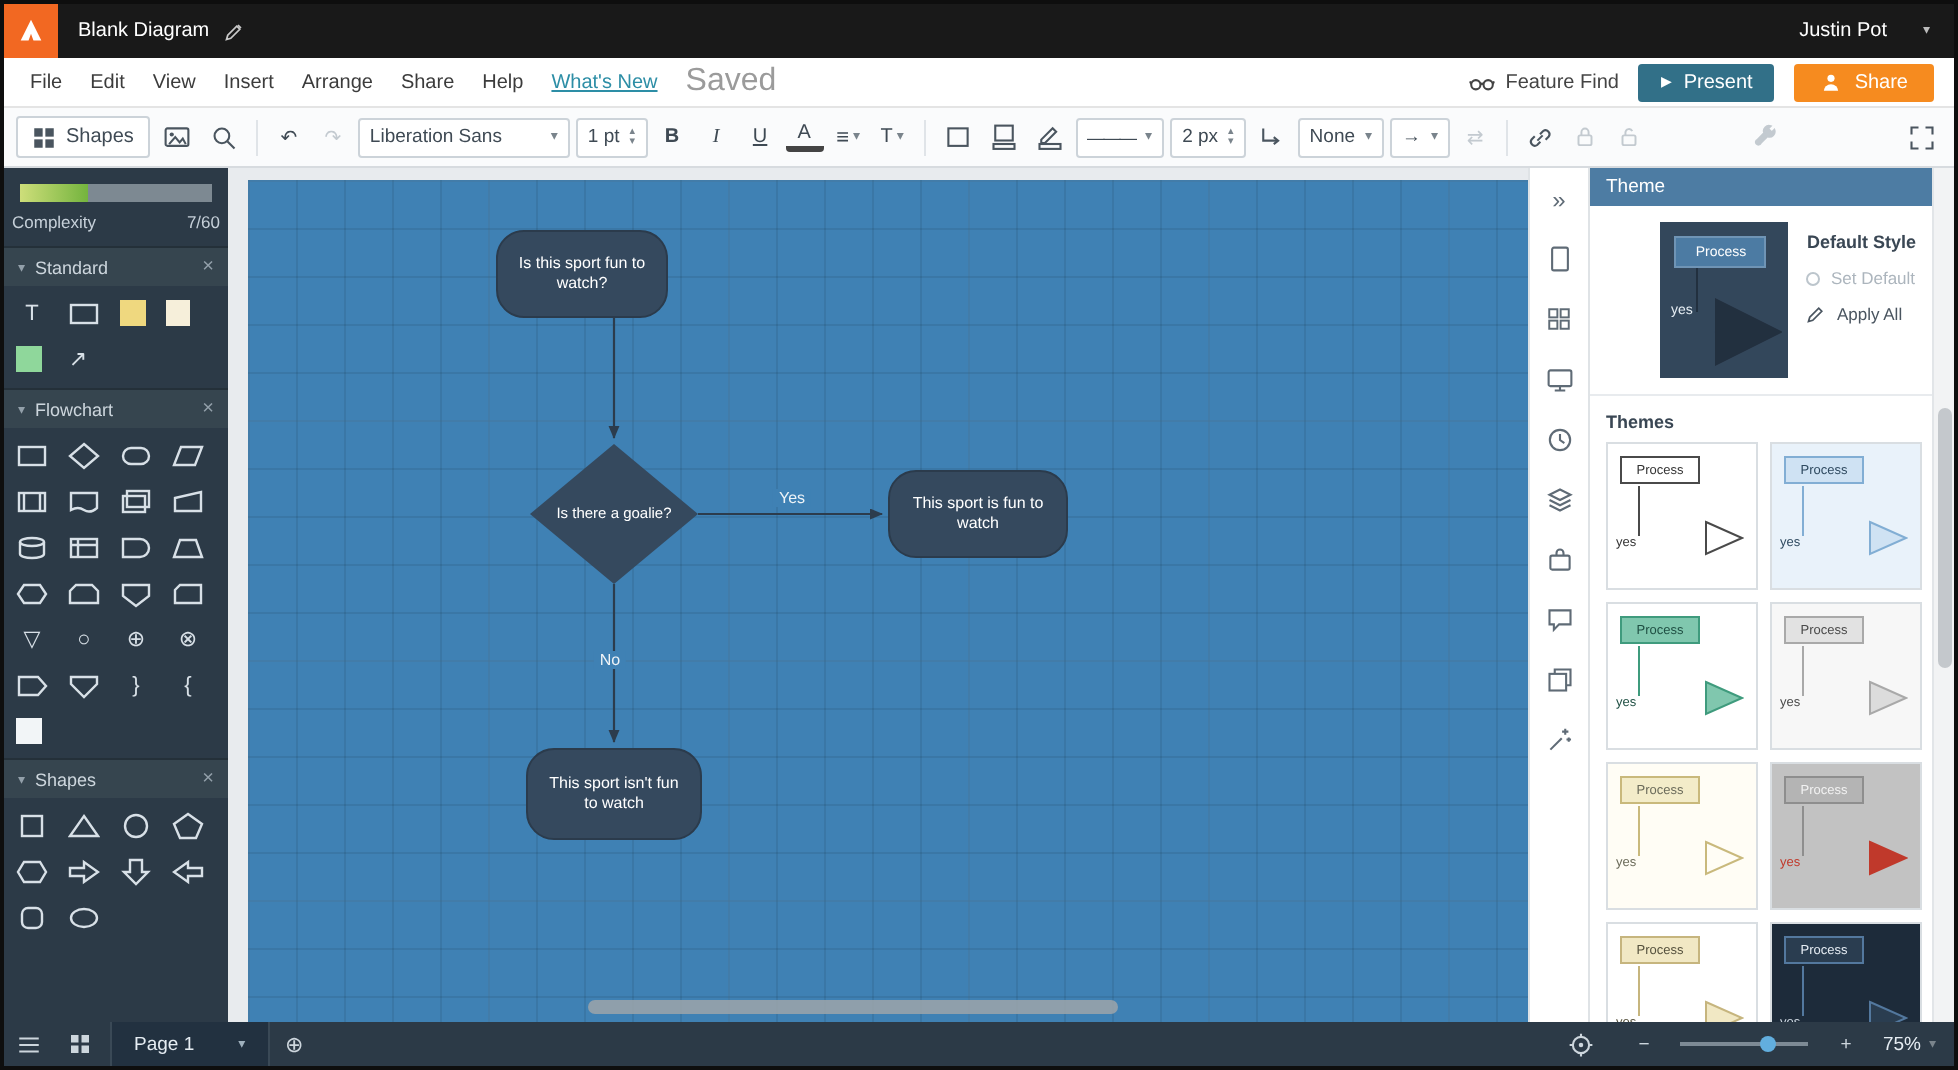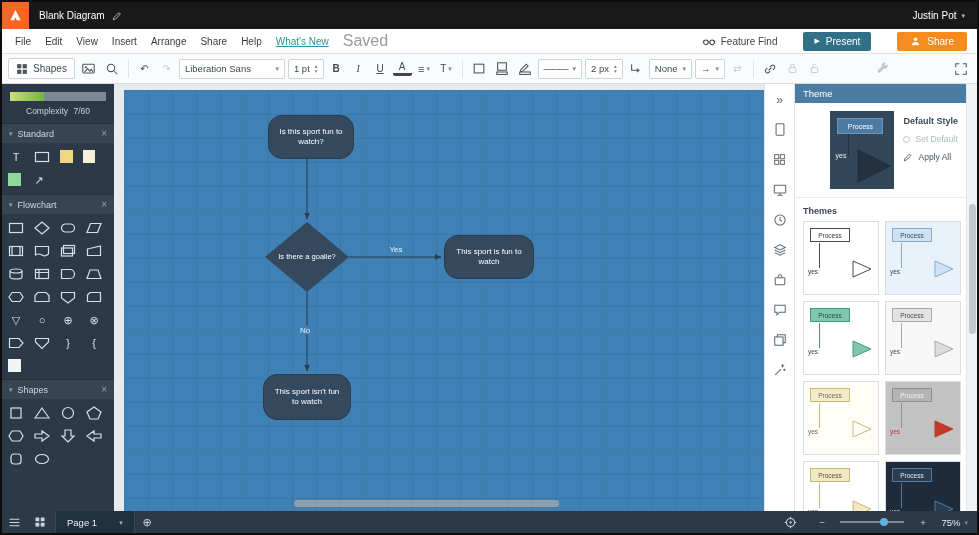--- a/index.html
+++ b/index.html
@@ -5,29 +5,29 @@
   *{margin:0;padding:0;box-sizing:border-box;}
   html,body{width:979px;height:535px;overflow:hidden;}
   body{font-family:"Liberation Sans",sans-serif;background:#fff;font-size:10px;color:#333;}
   .app{width:979px;height:535px;border:2px solid #0e0e0e;display:flex;flex-direction:column;background:#fff;overflow:hidden;}
 
   
   .titlebar{flex:0 0 27px;background:#191919;display:flex;align-items:center;}
   .logo{width:27px;height:27px;background:#f26822;display:flex;align-items:center;justify-content:center;flex:0 0 27px;}
   .tb-title{color:#fff;font-size:10px;margin-left:10px;}
   .tb-pencil{color:#c9c9c9;margin-left:7px;display:flex;}
-  .tb-user{margin-left:auto;color:#fff;font-size:10px;margin-right:12px;display:flex;align-items:center;gap:5px;}
+  .tb-user{margin-left:auto;color:#fff;font-size:10px;margin-right:12px;display:flex;align-items:center;gap:18px;}
   .tb-user .caret{color:#bbb;}
 
   
   .menubar{flex:0 0 25px;background:#fff;border-bottom:1px solid #e4e4e4;display:flex;align-items:center;padding:0 6px;}
   .menu-item{font-size:10px;color:#3c3c3c;padding:0 7px;cursor:default;text-align:center;}
   .mb-whatsnew{font-size:10px;color:#2d8ea6;text-decoration:underline;padding:0 7px;}
   .mb-saved{font-size:16px;color:#9b9b9b;padding:0 7px;}
-  .mb-right{margin-left:auto;display:flex;align-items:center;gap:26px;padding-right:4px;}
+  .mb-right{margin-left:auto;display:flex;align-items:center;gap:10px;padding-right:4px;}
   .feature-find{display:flex;align-items:center;gap:5px;font-size:10px;color:#444;}
   .btn-present{background:#327088;color:#fff;font-size:10px;padding:4px 11px;border-radius:2px;display:flex;gap:6px;align-items:center;}
   .btn-present .play{font-size:7px;}
   .btn-share{background:#f68b1f;color:#fff;font-size:10px;padding:4px 13px;border-radius:2px;display:flex;gap:6px;align-items:center;}
 
   
   .toolbar{flex:0 0 30px;background:#fafbfc;border-bottom:1px solid #d7dbdf;display:flex;align-items:center;padding:0 6px;gap:3px;font-size:10px;color:#3f4a54;}
   .tbtn{height:20px;min-width:19px;display:flex;align-items:center;justify-content:center;border-radius:2px;padding:0 3px;gap:2px;}
   .tbtn.disabled{color:#c3cad0;}
   .tbtn.disabled svg *{stroke:#c3cad0 !important;}
@@ -47,21 +47,21 @@
   .ticon *{stroke:#4a555f;fill:none;stroke-width:1.2;}
   .ticon .fl{fill:#4a555f;stroke:none;}
 
   
   .main{flex:1;display:flex;min-height:0;}
 
   
   .palette{flex:0 0 112px;width:112px;background:#2c3a47;display:flex;flex-direction:column;overflow:hidden;}
   .cbar{margin:8px 8px 5px;height:9px;background:#7d8992;position:relative;}
   .cfill{position:absolute;left:0;top:0;bottom:0;width:35%;background:linear-gradient(90deg,#cede7a,#74b43e);}
-  .crow{display:flex;justify-content:space-between;color:#c6d0d9;font-size:8.5px;padding:0 24px 7px;}
+  .crow{display:flex;justify-content:space-between;color:#c6d0d9;font-size:8.5px;padding:0 4px 7px;}
   .psec-head{height:20px;background:#36454f;border-top:1px solid #243039;display:flex;align-items:center;padding:0 7px;color:#cdd6dd;font-size:9px;gap:5px;}
   .psec-head .hcaret{font-size:7px;color:#93a0aa;}
   .sec-x{margin-left:auto;color:#93a0aa;font-size:10px;}
   .sec-grid{display:flex;flex-wrap:wrap;padding:7px 6px;gap:9px 10px;}
   .pshape{width:16px;height:14px;display:inline-flex;align-items:center;justify-content:center;color:#d8e0e7;}
   .pchar{font-size:11px;line-height:1;}
   .pshape svg *{stroke:#d8e0e7;fill:none;stroke-width:1.2;}
   .ps-note{background:#efd87f;width:13px;height:13px;}
   .ps-doc{background:#f6efda;width:12px;height:13px;}
   .ps-green{background:#8fd79b;width:13px;height:13px;}
@@ -516,21 +516,21 @@
           <defs>
             <marker id="arrowhead" markerWidth="7" markerHeight="7" refX="5.5" refY="2.5" orient="auto">
               <path d="M0 0 L6 2.5 L0 5 Z" fill="#2c3c4d"></path>
             </marker>
           </defs>
         <polyline points="183,69 183,129" marker-end="url(#arrowhead)"></polyline>
             <polyline points="225,167 317,167" marker-end="url(#arrowhead)"></polyline>
             <polyline points="183,202 183,281" marker-end="url(#arrowhead)"></polyline>
           </svg>
         <div class="hsc"></div>
-      <div class="node rounded" style="left: 144px; top: 25px; width: 86px; height: 44px;">Is this sport fun to watch?</div>
+      <div class="node rounded" style="left: 124px; top: 25px; width: 86px; height: 44px;">Is this sport fun to watch?</div>
           <div class="node diamond" style="left: 141px; top: 132px; width: 84px; height: 70px;">Is there a goalie?</div>
           <div class="node rounded" style="left: 320px; top: 145px; width: 90px; height: 44px;">This sport is fun to watch</div>
           <div class="node rounded" style="left: 139px; top: 284px; width: 88px; height: 46px;">This sport isn't fun to watch</div>
           <span class="edge-label" style="left: 272px; top: 159px;">Yes</span>
           <span class="edge-label" style="left: 181px; top: 240px;">No</span>
         </div>
       <div class="hscroll"></div>
     </div>
 
     <div class="dock">

